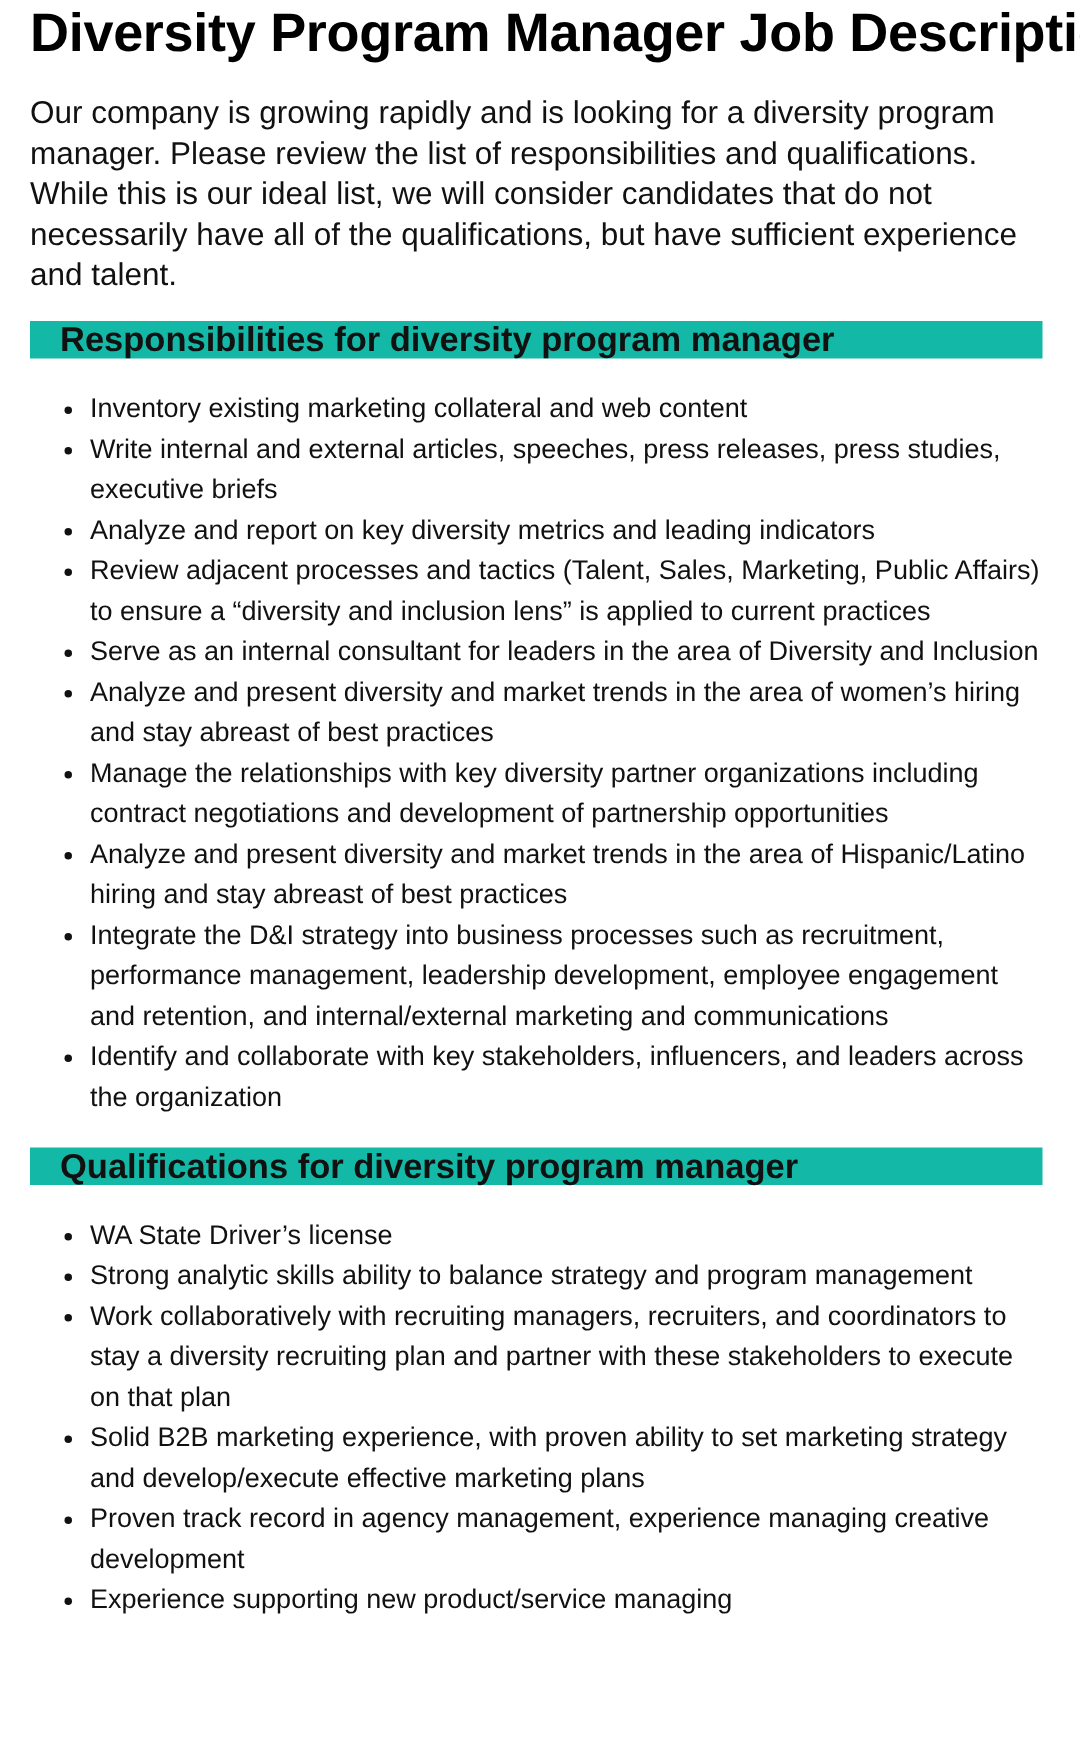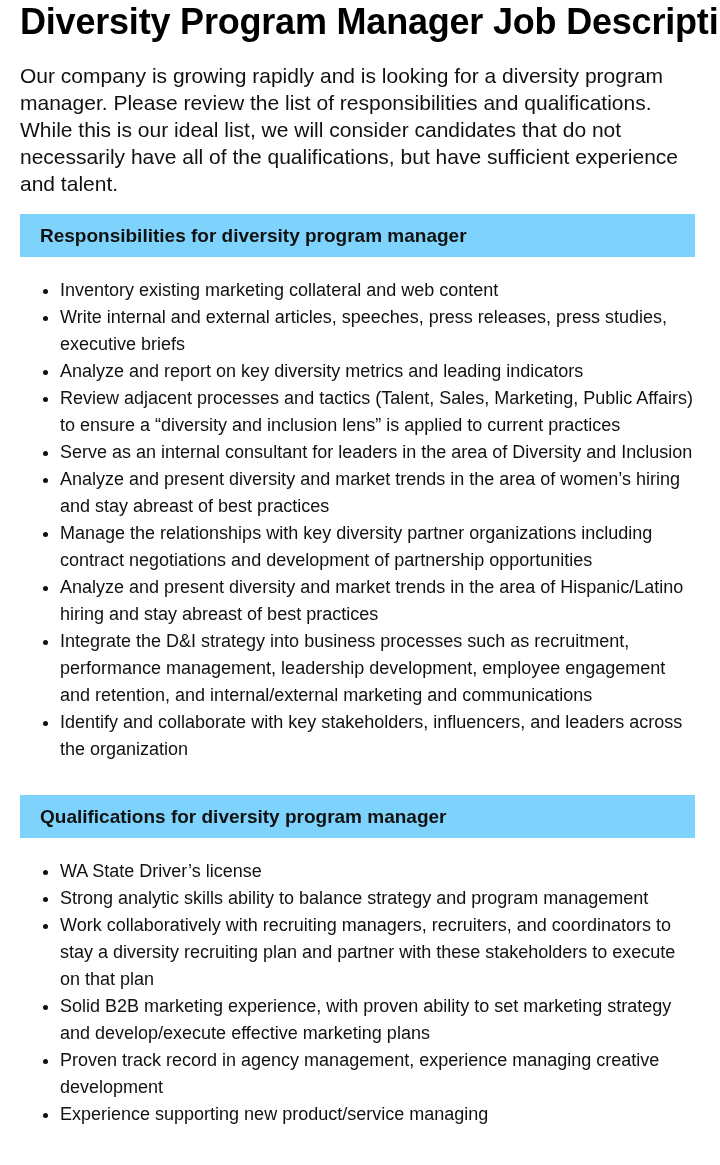--- a/index.html
+++ b/index.html
@@ -28,31 +28,31 @@
       letter-spacing: -0.2px;
       white-space: nowrap;
     }
     .intro {
       margin: 20px 0 0 0;
       font-size: 21px;
       line-height: 27px;
     }
     .section-header {
       margin-top: 17px;
-      background: #7dd3fc;
-      height: 43px;
+      background: #14b8a6;
+      height: 25px;
       display: flex;
       align-items: center;
       padding-left: 20px;
-      font-size: 19px;
+      font-size: 23px;
       font-weight: bold;
       color: #111111;
     }
     .section-header.second {
-      margin-top: 32px;
+      margin-top: 20px;
     }
     ul {
       margin: 20px 0 0 0;
       padding: 0 0 0 40px;
       font-size: 18px;
       line-height: 27px;
     }
     ul li {
       margin: 0;
       padding: 0;

